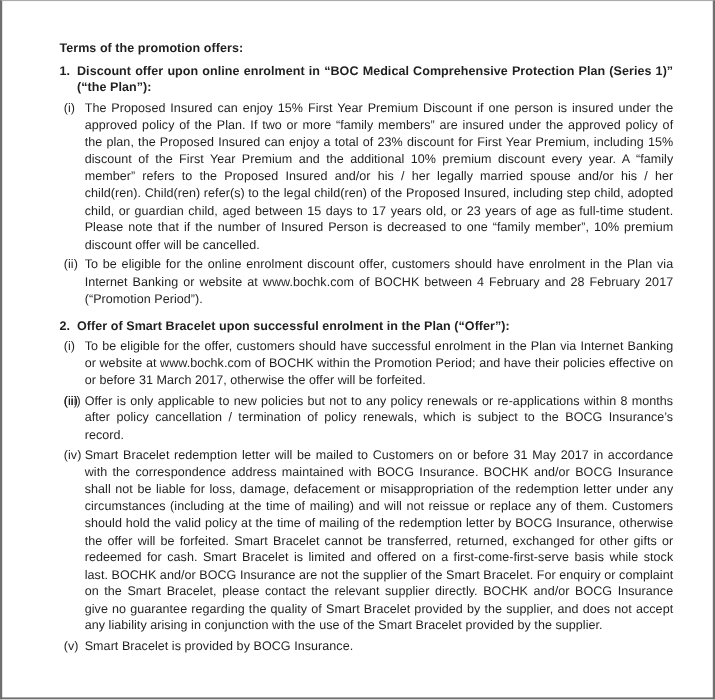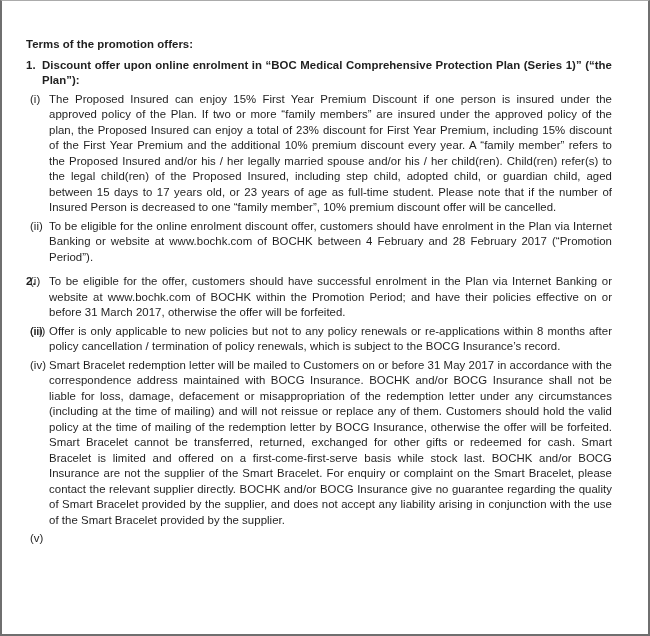--- a/index.html
+++ b/index.html
@@ -15,21 +15,21 @@
     background: #ffffff;
     border-left: 2px solid #6f6f6f;
     border-right: 2px solid #6f6f6f;
     border-bottom: 2px solid #6f6f6f;
     border-top: 1px solid #ababab;
     overflow: hidden;
     font-family: "Liberation Sans", "DejaVu Sans", sans-serif;
     color: #1f1f1f;
   }
   .content {
-    padding: 36px 36px 0 24px;
+    padding: 36px 36px 0 52px;
     font-size: 11.4px;
     line-height: 15.5px;
     letter-spacing: 0.05px;
   }
   .title {
     font-weight: 700;
     margin: 0 0 5px 0;
   }
   .sec-head {
     position: relative;
@@ -77,35 +77,37 @@
       </div>
       <div class="li">
         <span class="mk">(ii)</span>
         <span>To be eligible for the online enrolment discount offer, customers should have enrolment in the Plan via Internet Banking or website at www.bochk.com of BOCHK between 4 February and 28 February 2017 (“Promotion Period”).</span>
       </div>
     </div>
 
     <div class="sec sec2">
       <div class="sec-head">
         <span class="num">2.</span>
+        <span>Offer of Smart Bracelet upon successful enrolment in the Plan (“Offer”):</span>
       </div>
       <div class="li">
         <span class="mk">(i)</span>
         <span>To be eligible for the offer, customers should have successful enrolment in the Plan via Internet Banking or website at www.bochk.com of BOCHK within the Promotion Period; and have their policies effective on or before 31 March 2017, otherwise the offer will be forfeited.</span>
       </div>
       <div class="li">
         <span class="mk">(ii)</span>
       </div>
       <div class="li">
         <span class="mk">(iii)</span>
         <span>Offer is only applicable to new policies but not to any policy renewals or re-applications within 8 months after policy cancellation / termination of policy renewals, which is subject to the BOCG Insurance’s record.</span>
       </div>
       <div class="li">
         <span class="mk">(iv)</span>
         <span>Smart Bracelet redemption letter will be mailed to Customers on or before 31 May 2017 in accordance with the correspondence address maintained with BOCG Insurance. BOCHK and/or BOCG Insurance shall not be liable for loss, damage, defacement or misappropriation of the redemption letter under any circumstances (including at the time of mailing) and will not reissue or replace any of them. Customers should hold the valid policy at the time of mailing of the redemption letter by BOCG Insurance, otherwise the offer will be forfeited. Smart Bracelet cannot be transferred, returned, exchanged for other gifts or redeemed for cash. Smart Bracelet is limited and offered on a first-come-first-serve basis while stock last. BOCHK and/or BOCG Insurance are not the supplier of the Smart Bracelet. For enquiry or complaint on the Smart Bracelet, please contact the relevant supplier directly. BOCHK and/or BOCG Insurance give no guarantee regarding the quality of Smart Bracelet provided by the supplier, and does not accept any liability arising in conjunction with the use of the Smart Bracelet provided by the supplier.</span>
       </div>
       <div class="li">
         <span class="mk">(v)</span>
+        <span>Smart Bracelet is provided by BOCG Insurance.</span>
       </div>
     </div>
 
   </div>
 </div>
 
 </body></html>

